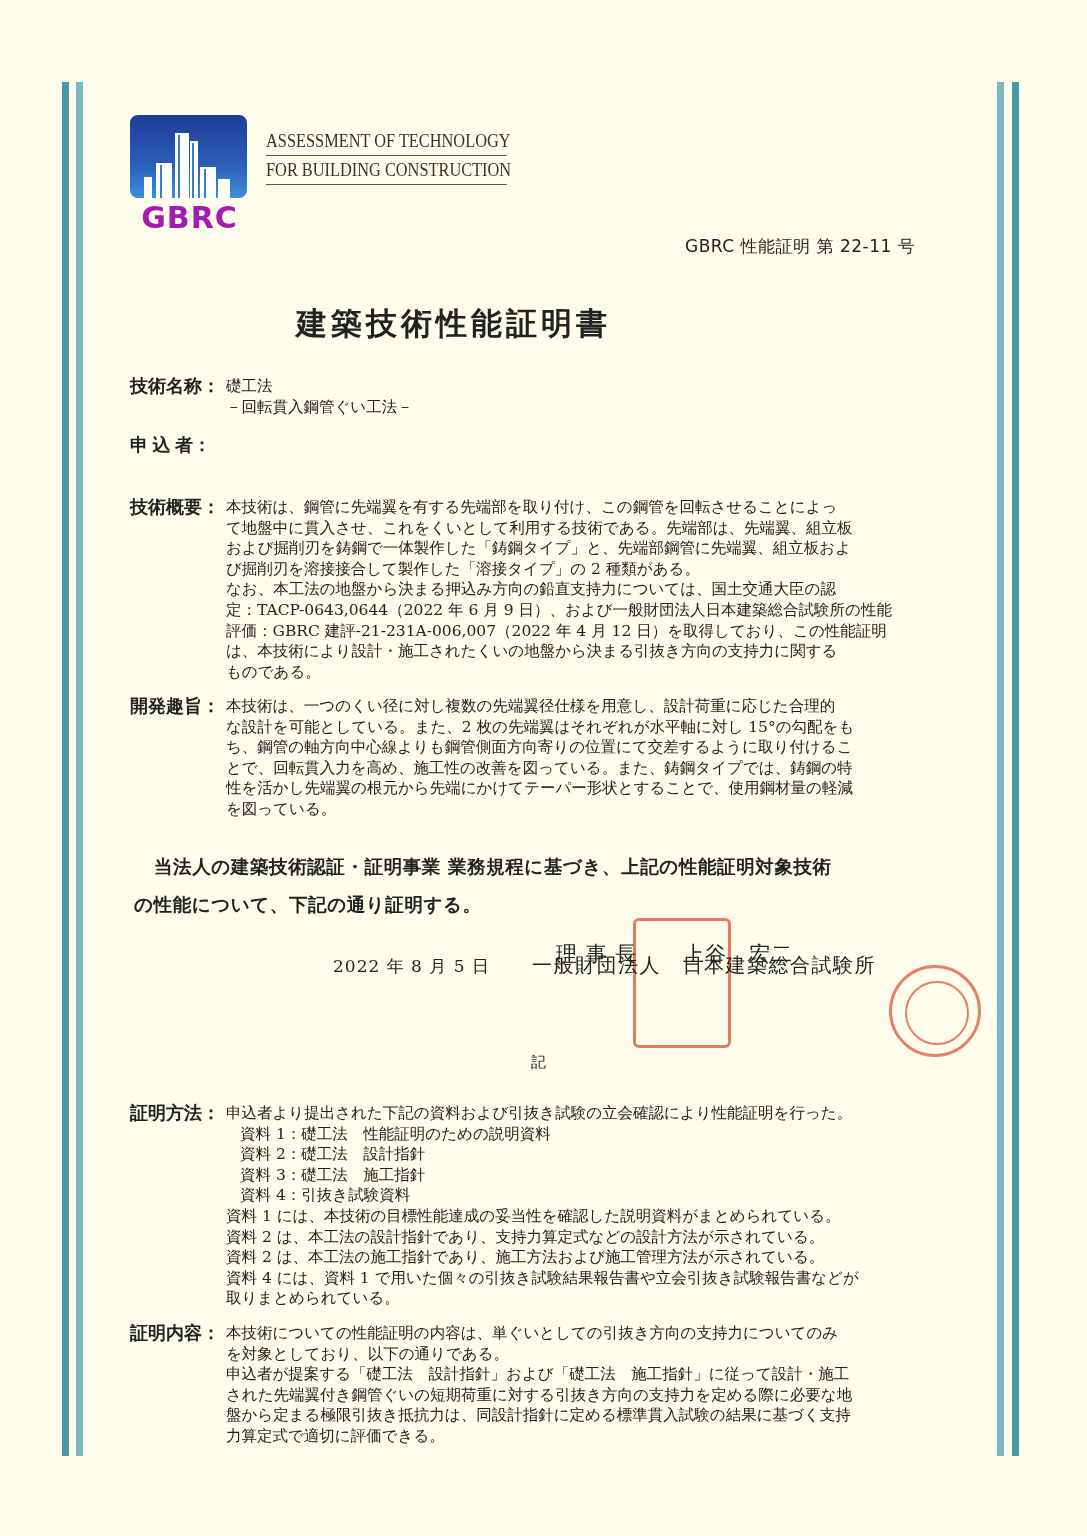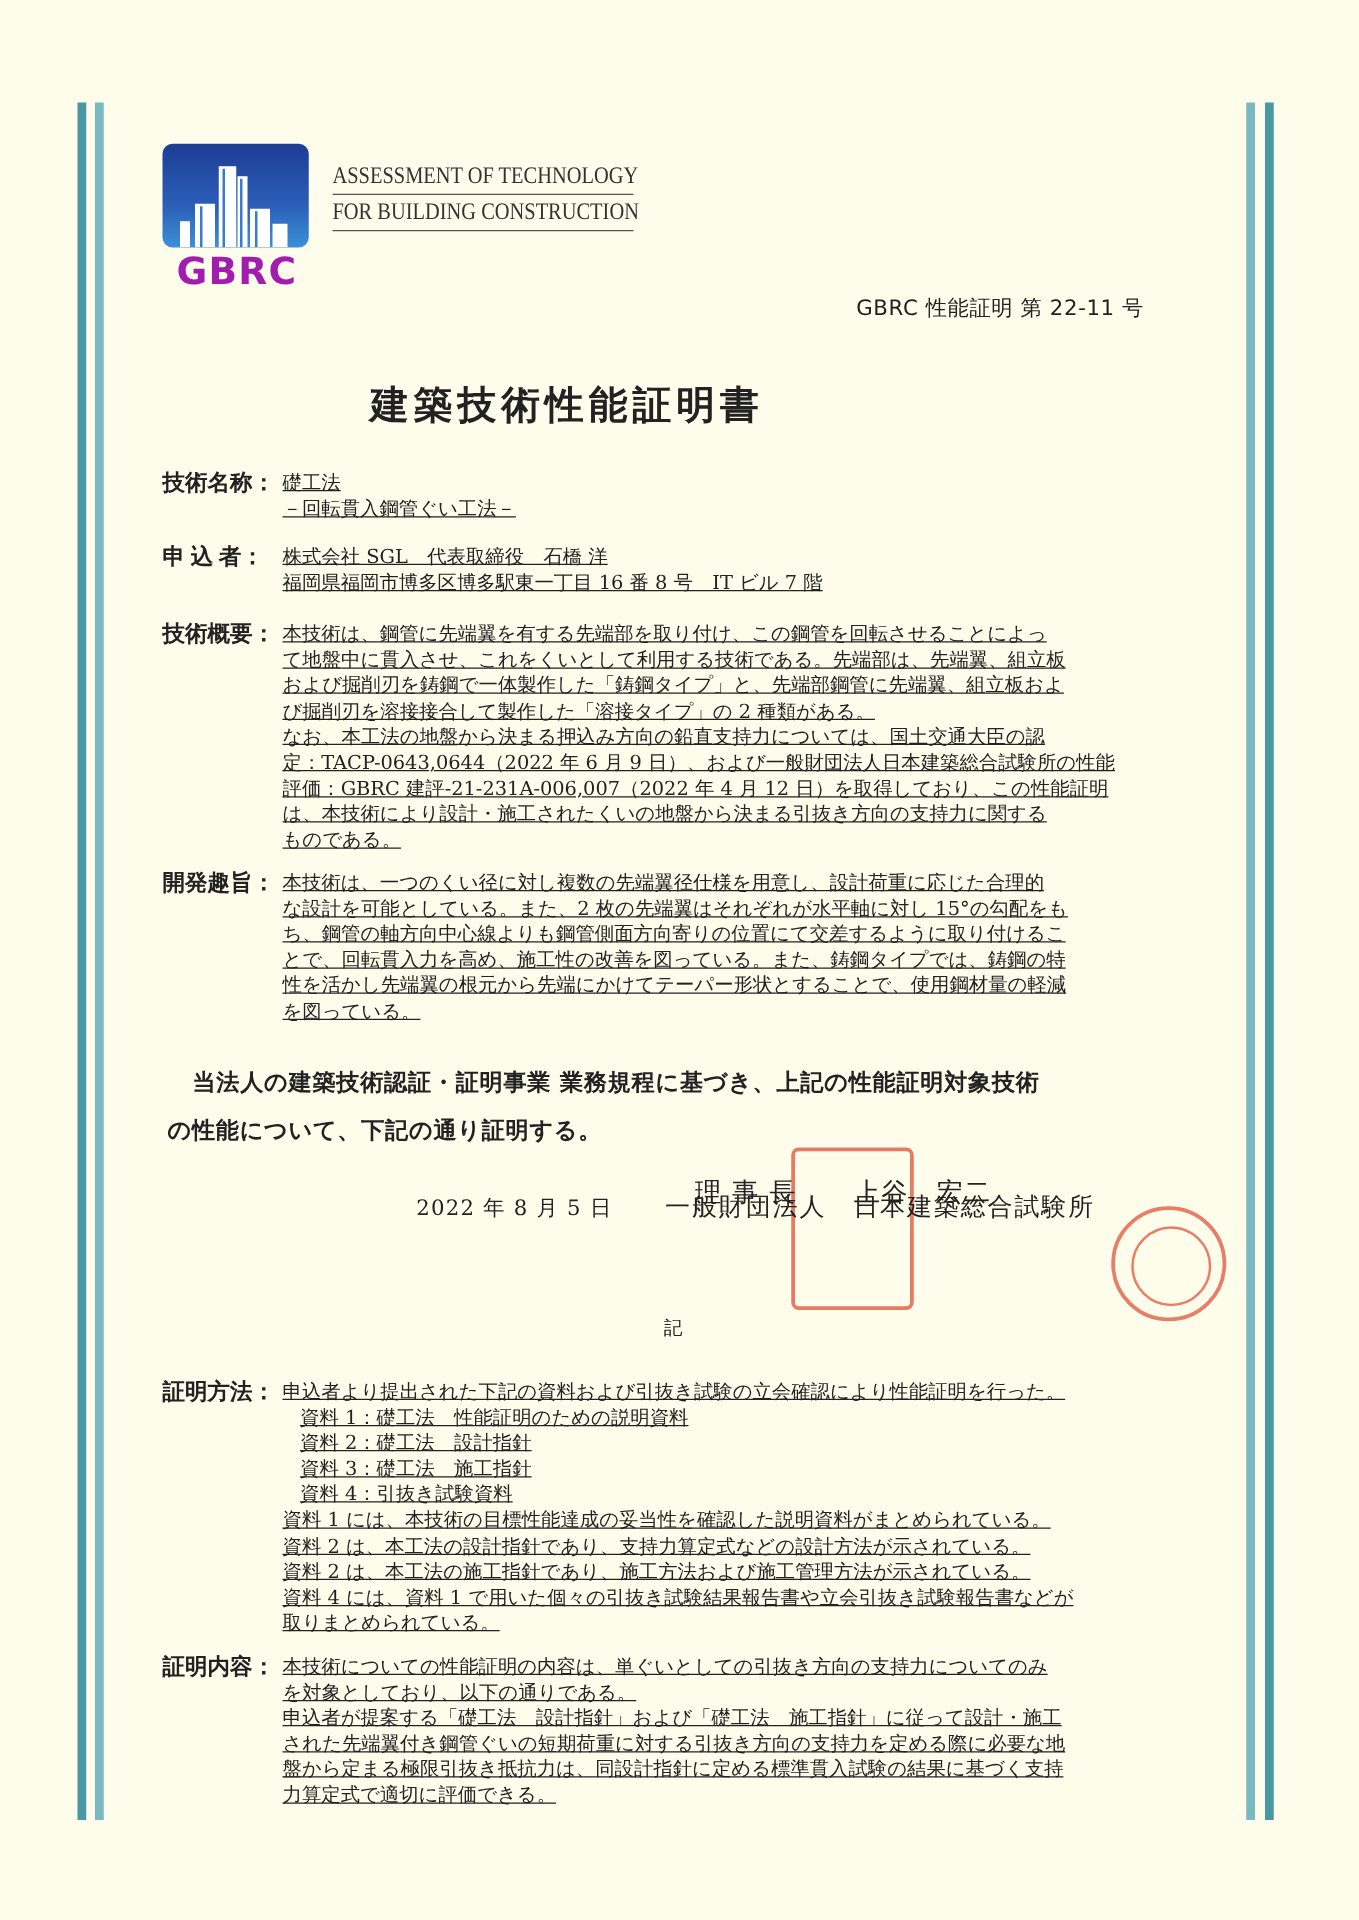--- a/index.html
+++ b/index.html
@@ -42,21 +42,21 @@
     position:absolute; left:0; width:907px; top:303px; text-align:center;
     font-size:31px; font-weight:bold; letter-spacing:4px; color:#222;
   }
 
   .sec { position:absolute; left:130px; width:830px; font-size:15.5px; line-height:20.6px; }
   .sec .lbl {
     position:absolute; left:0; top:0; width:95px;
     font-family:Liberation Serif, serif; font-weight:bold; font-size:18px;
   }
   .sec .body { margin-left:96px; }
-  .sec .line { white-space:nowrap; display:block;text-decoration:underline; }
+  .sec .line { white-space:nowrap; display:block; }
   .sec .line.ind { padding-left:14px; }
 
   .decl {
     position:absolute; left:134px; width:820px; top:848px;
     font-size:18.5px; font-weight:bold; line-height:38px; letter-spacing:0.6px;
   }
   .decl .line { display:block; white-space:nowrap; }
   .decl .line.first { padding-left:20px; }
 
   .date { position:absolute; left:333px; top:955px; font-size:17px; letter-spacing:1px; }
@@ -120,24 +120,20 @@
 <div class="sec" style="top:376px">
   <div class="lbl">技術名称：</div>
   <div class="body">
     <span class="line">礎工法</span>
     <span class="line">－回転貫入鋼管ぐい工法－</span>
   </div>
 </div>
 
 <div class="sec" style="top:435px">
   <div class="lbl">申 込 者：</div>
-  <div class="body">
-    <span class="line">株式会社 SGL　代表取締役　石橋 洋</span>
-    <span class="line">福岡県福岡市博多区博多駅東一丁目 16 番 8 号　IT ビル 7 階</span>
-  </div>
 </div>
 
 <div class="sec" style="top:497px">
   <div class="lbl">技術概要：</div>
   <div class="body">
     <span class="line">本技術は、鋼管に先端翼を有する先端部を取り付け、この鋼管を回転させることによっ</span>
     <span class="line">て地盤中に貫入させ、これをくいとして利用する技術である。先端部は、先端翼、組立板</span>
     <span class="line">および掘削刃を鋳鋼で一体製作した「鋳鋼タイプ」と、先端部鋼管に先端翼、組立板およ</span>
     <span class="line">び掘削刃を溶接接合して製作した「溶接タイプ」の 2 種類がある。</span>
     <span class="line">なお、本工法の地盤から決まる押込み方向の鉛直支持力については、国土交通大臣の認</span>

